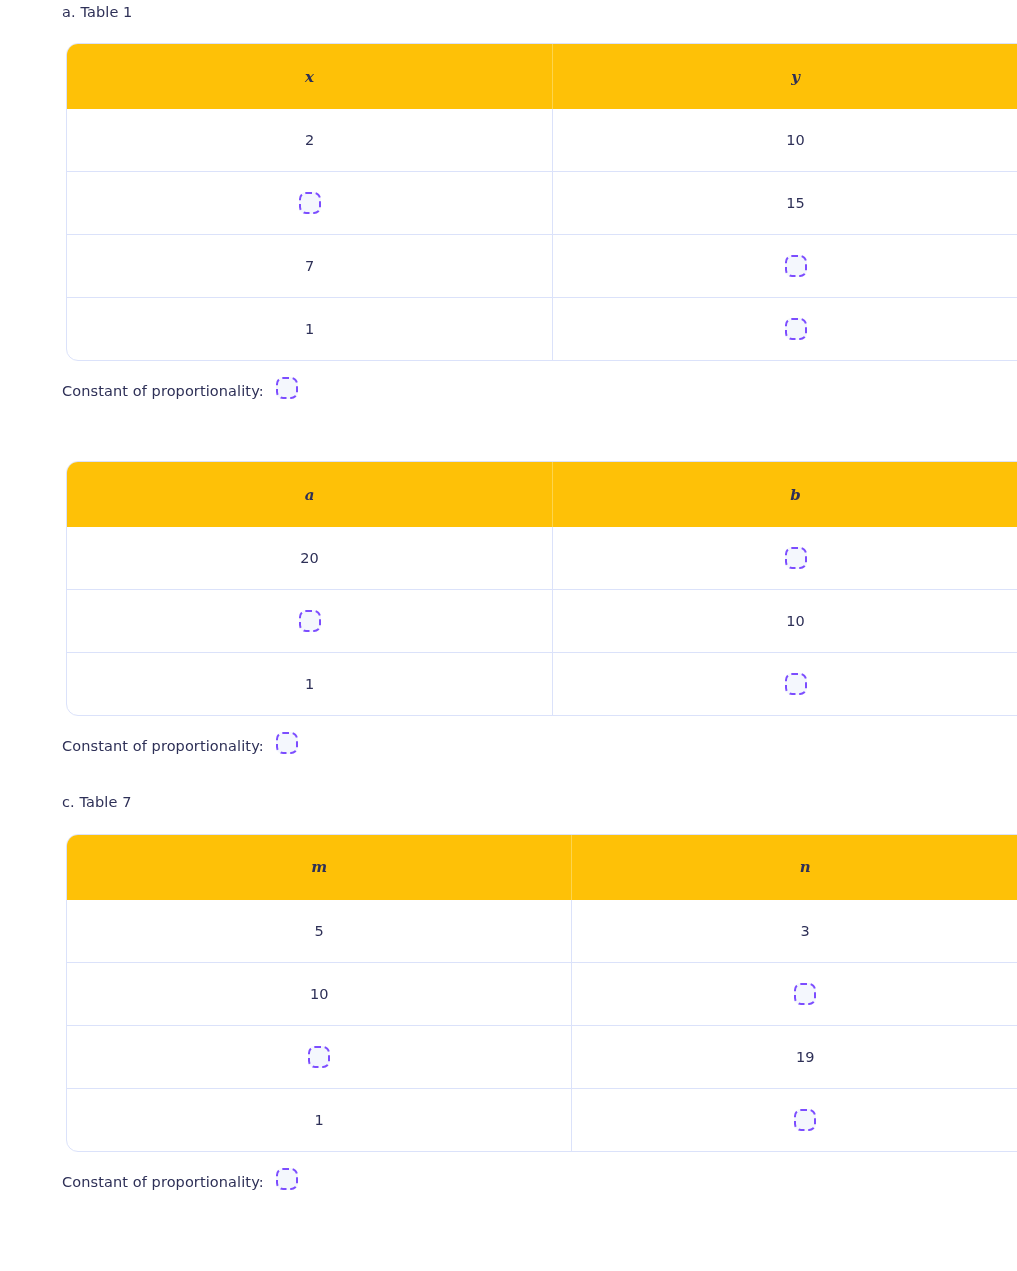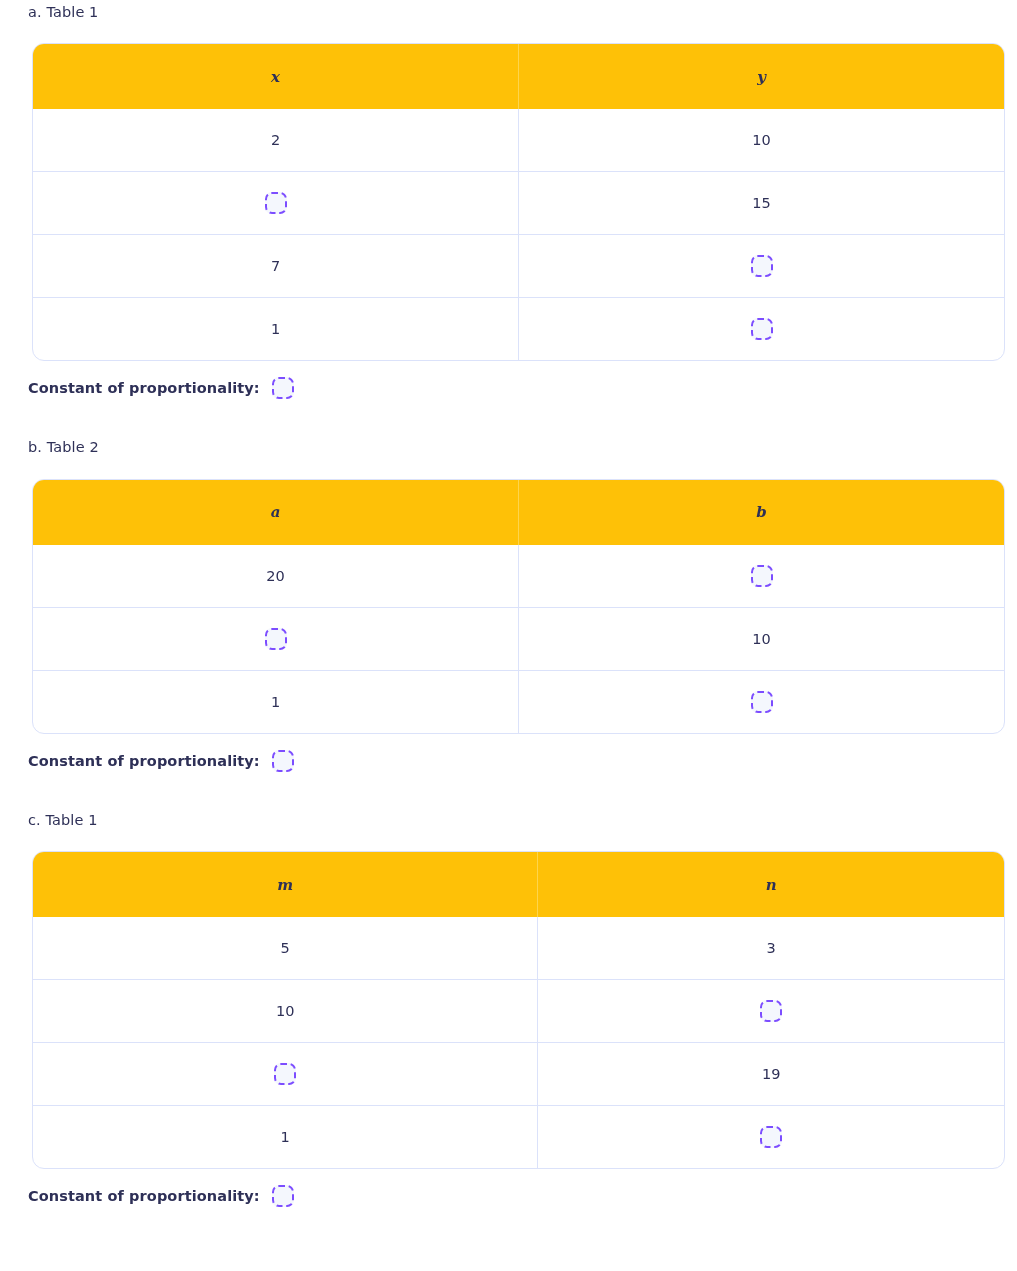--- a/index.html
+++ b/index.html
@@ -14,20 +14,21 @@
     color: #2e3057;
     overflow: hidden;
     position: relative;
   }
 
   .page {
     position: relative;
     width: 979px;
     height: 1271px;
     box-sizing: border-box;
+    margin-left: 34px;
   }
 
   
   .section-label {
     font-size: 14.5px;
     line-height: 1.2;
     color: #2e3057;
     letter-spacing: 0.1px;
     font-weight: 400;
   }
@@ -93,24 +94,23 @@
     height: 22px;
     border: 2px dashed #7c4dff;
     border-radius: 7px;
     background: #f4f7fd;
     box-sizing: border-box;
     vertical-align: middle;
   }
 
   .cop-row {
     display: flex;
-    align-items: center;
+    align-items: flex-end;
     gap: 12px;
     margin-left: 28px;
-    font-weight: bold;
   }
   .cop-label {
     font-size: 14.5px;
     color: #2e3057;
     letter-spacing: 0.1px;
   }
 
   
   .sp-label-to-table { height: 22px; }
   .sp-table-to-cop   { height: 16px; }
@@ -172,21 +172,20 @@
 
     <div class="cop-row">
       <span class="cop-label">Constant of proportionality:</span>
       <span class="blank"></span>
     </div>
   </div>
 
   <div class="sp-cop-to-label"></div>
 
   <div>
-    <div class="section-label" style="margin-left:28px;">b. Table 2</div>
 
     <div class="sp-label-to-table"></div>
 
     <div class="table-block">
       <table class="tbl">
         <colgroup>
             <col style="width:50%">
             <col style="width:50%">
           </colgroup>
         <thead>
@@ -222,21 +221,21 @@
 
     <div class="cop-row">
       <span class="cop-label">Constant of proportionality:</span>
       <span class="blank"></span>
     </div>
   </div>
 
   <div class="sp-cop-to-label"></div>
 
   <div>
-    <div class="section-label" style="margin-left:28px;">c. Table 1</div>
+    <div class="section-label" style="margin-left:28px;">c. Table 7</div>
 
     <div class="sp-label-to-table"></div>
 
     <div class="table-block">
       <table class="tbl">
         <colgroup>
             <col style="width:52%">
             <col style="width:48%">
           </colgroup>
         <thead>

